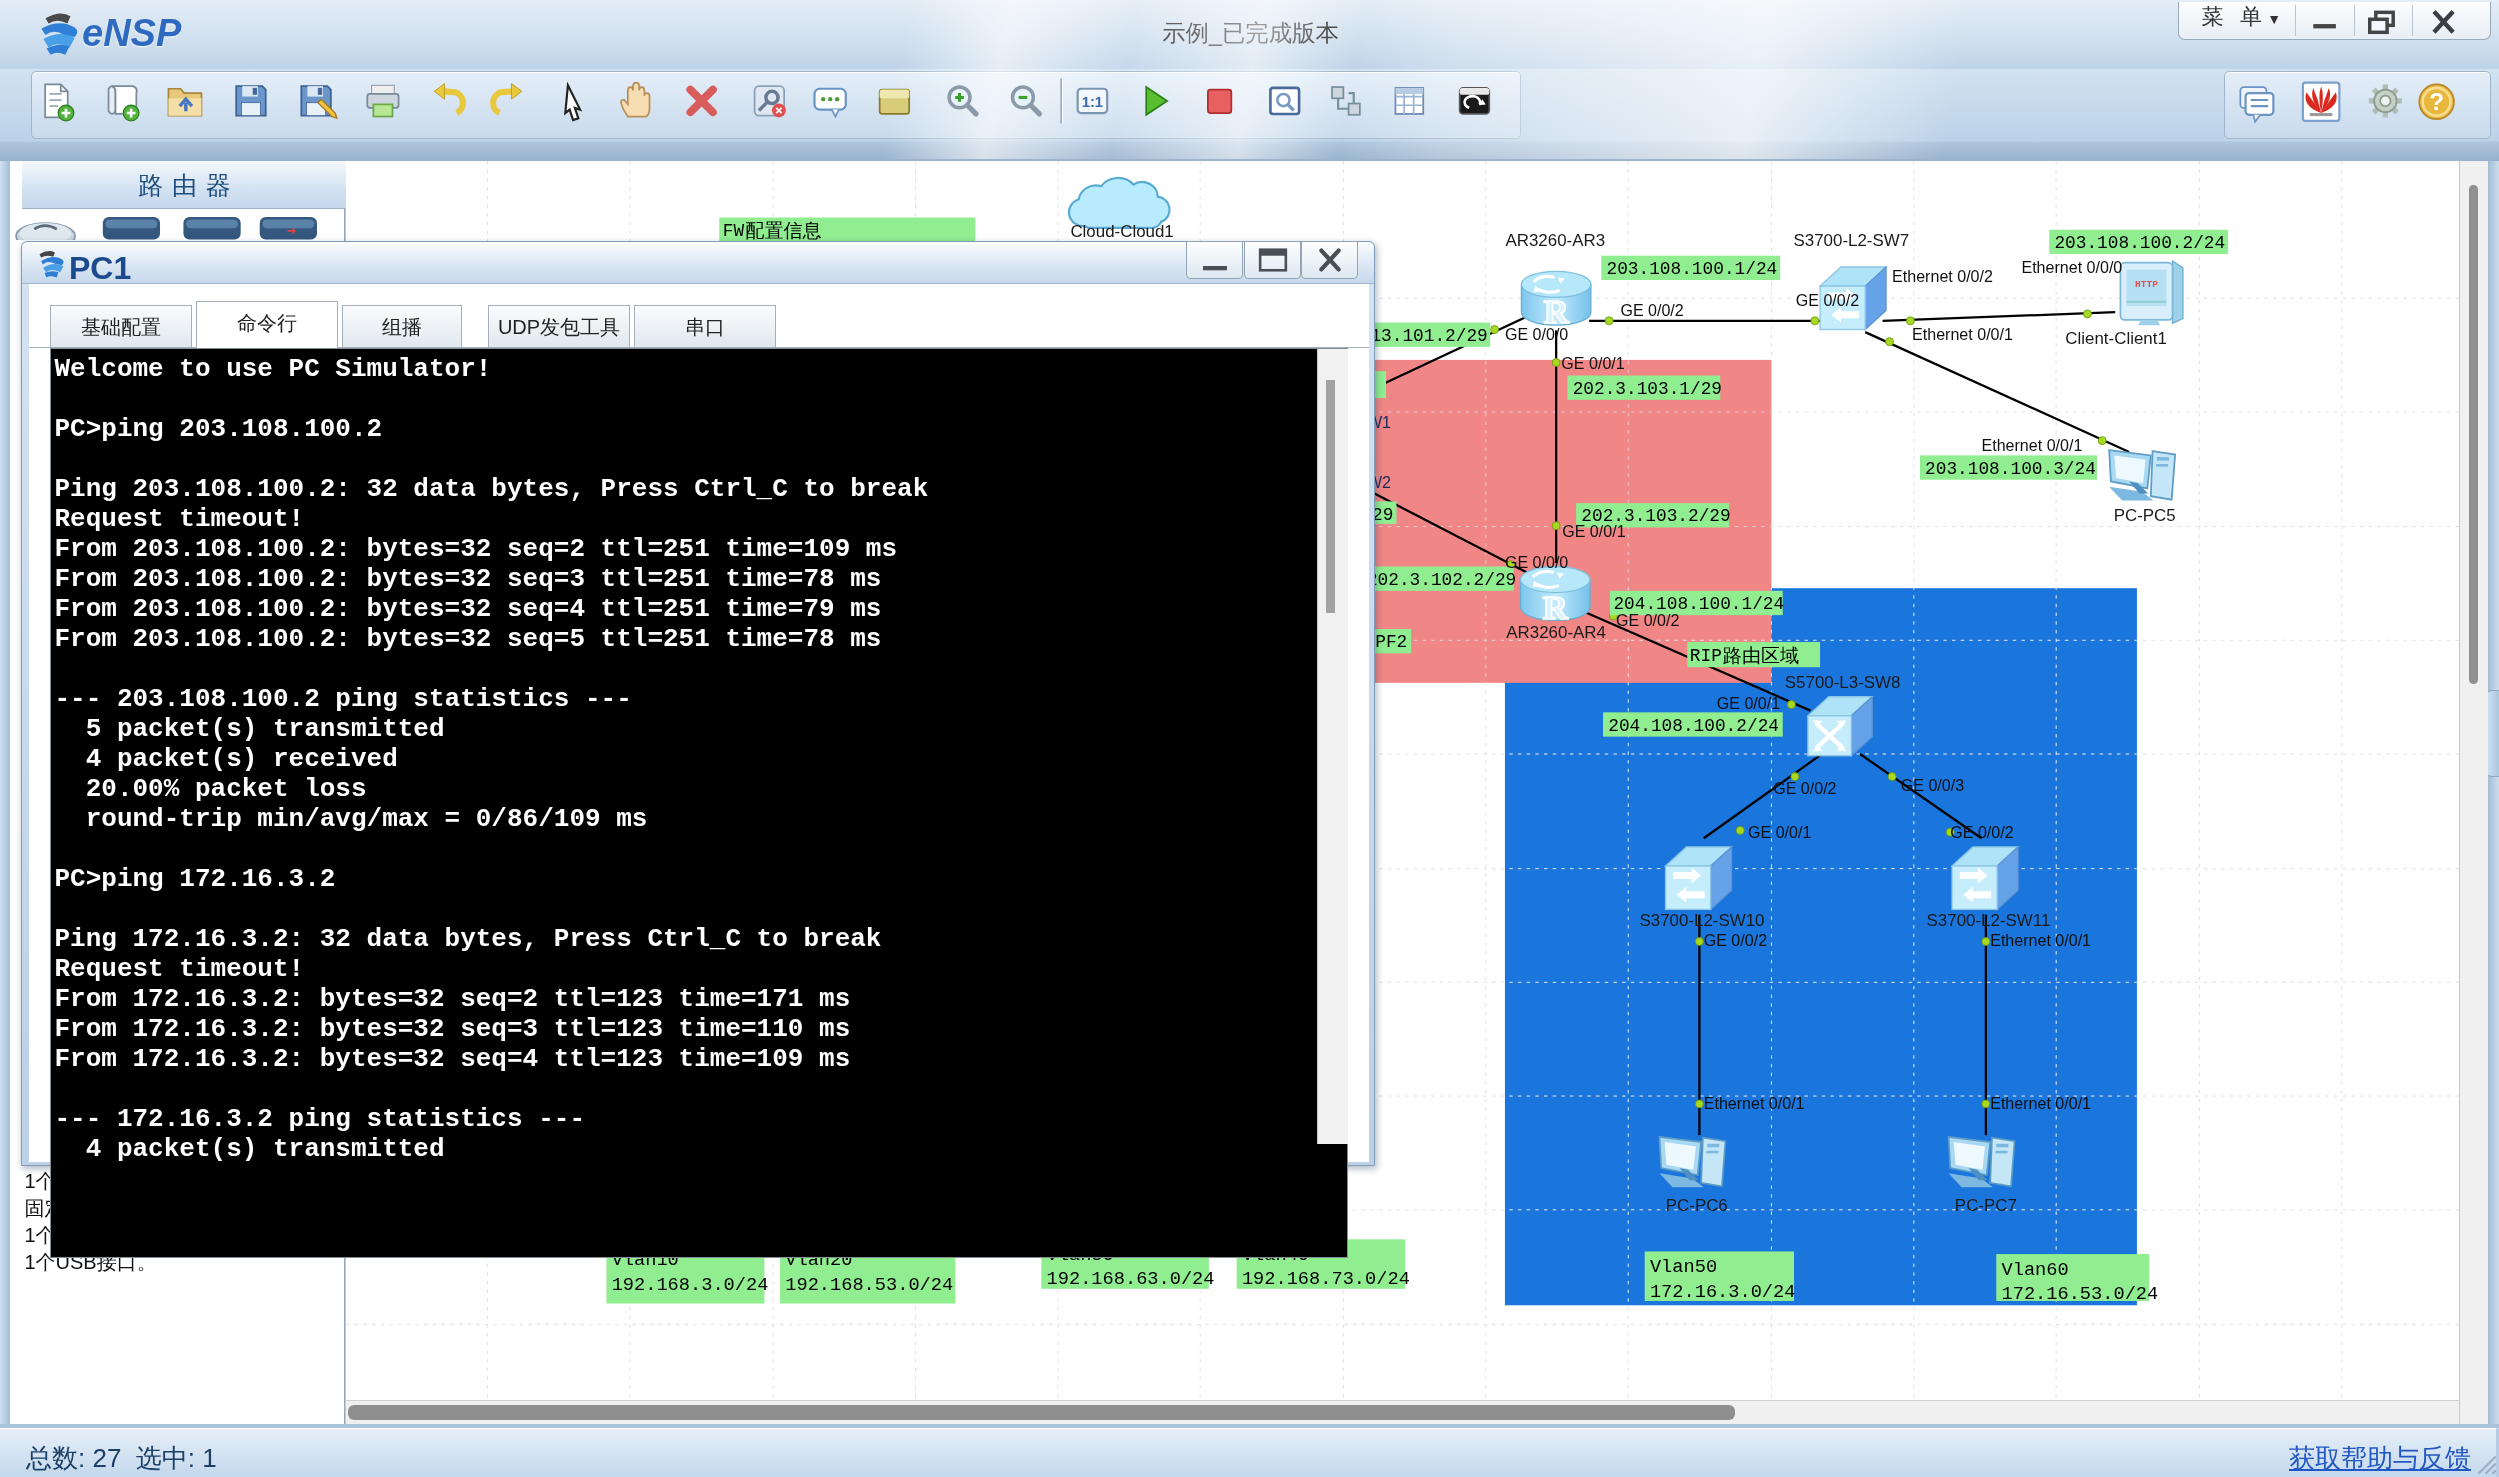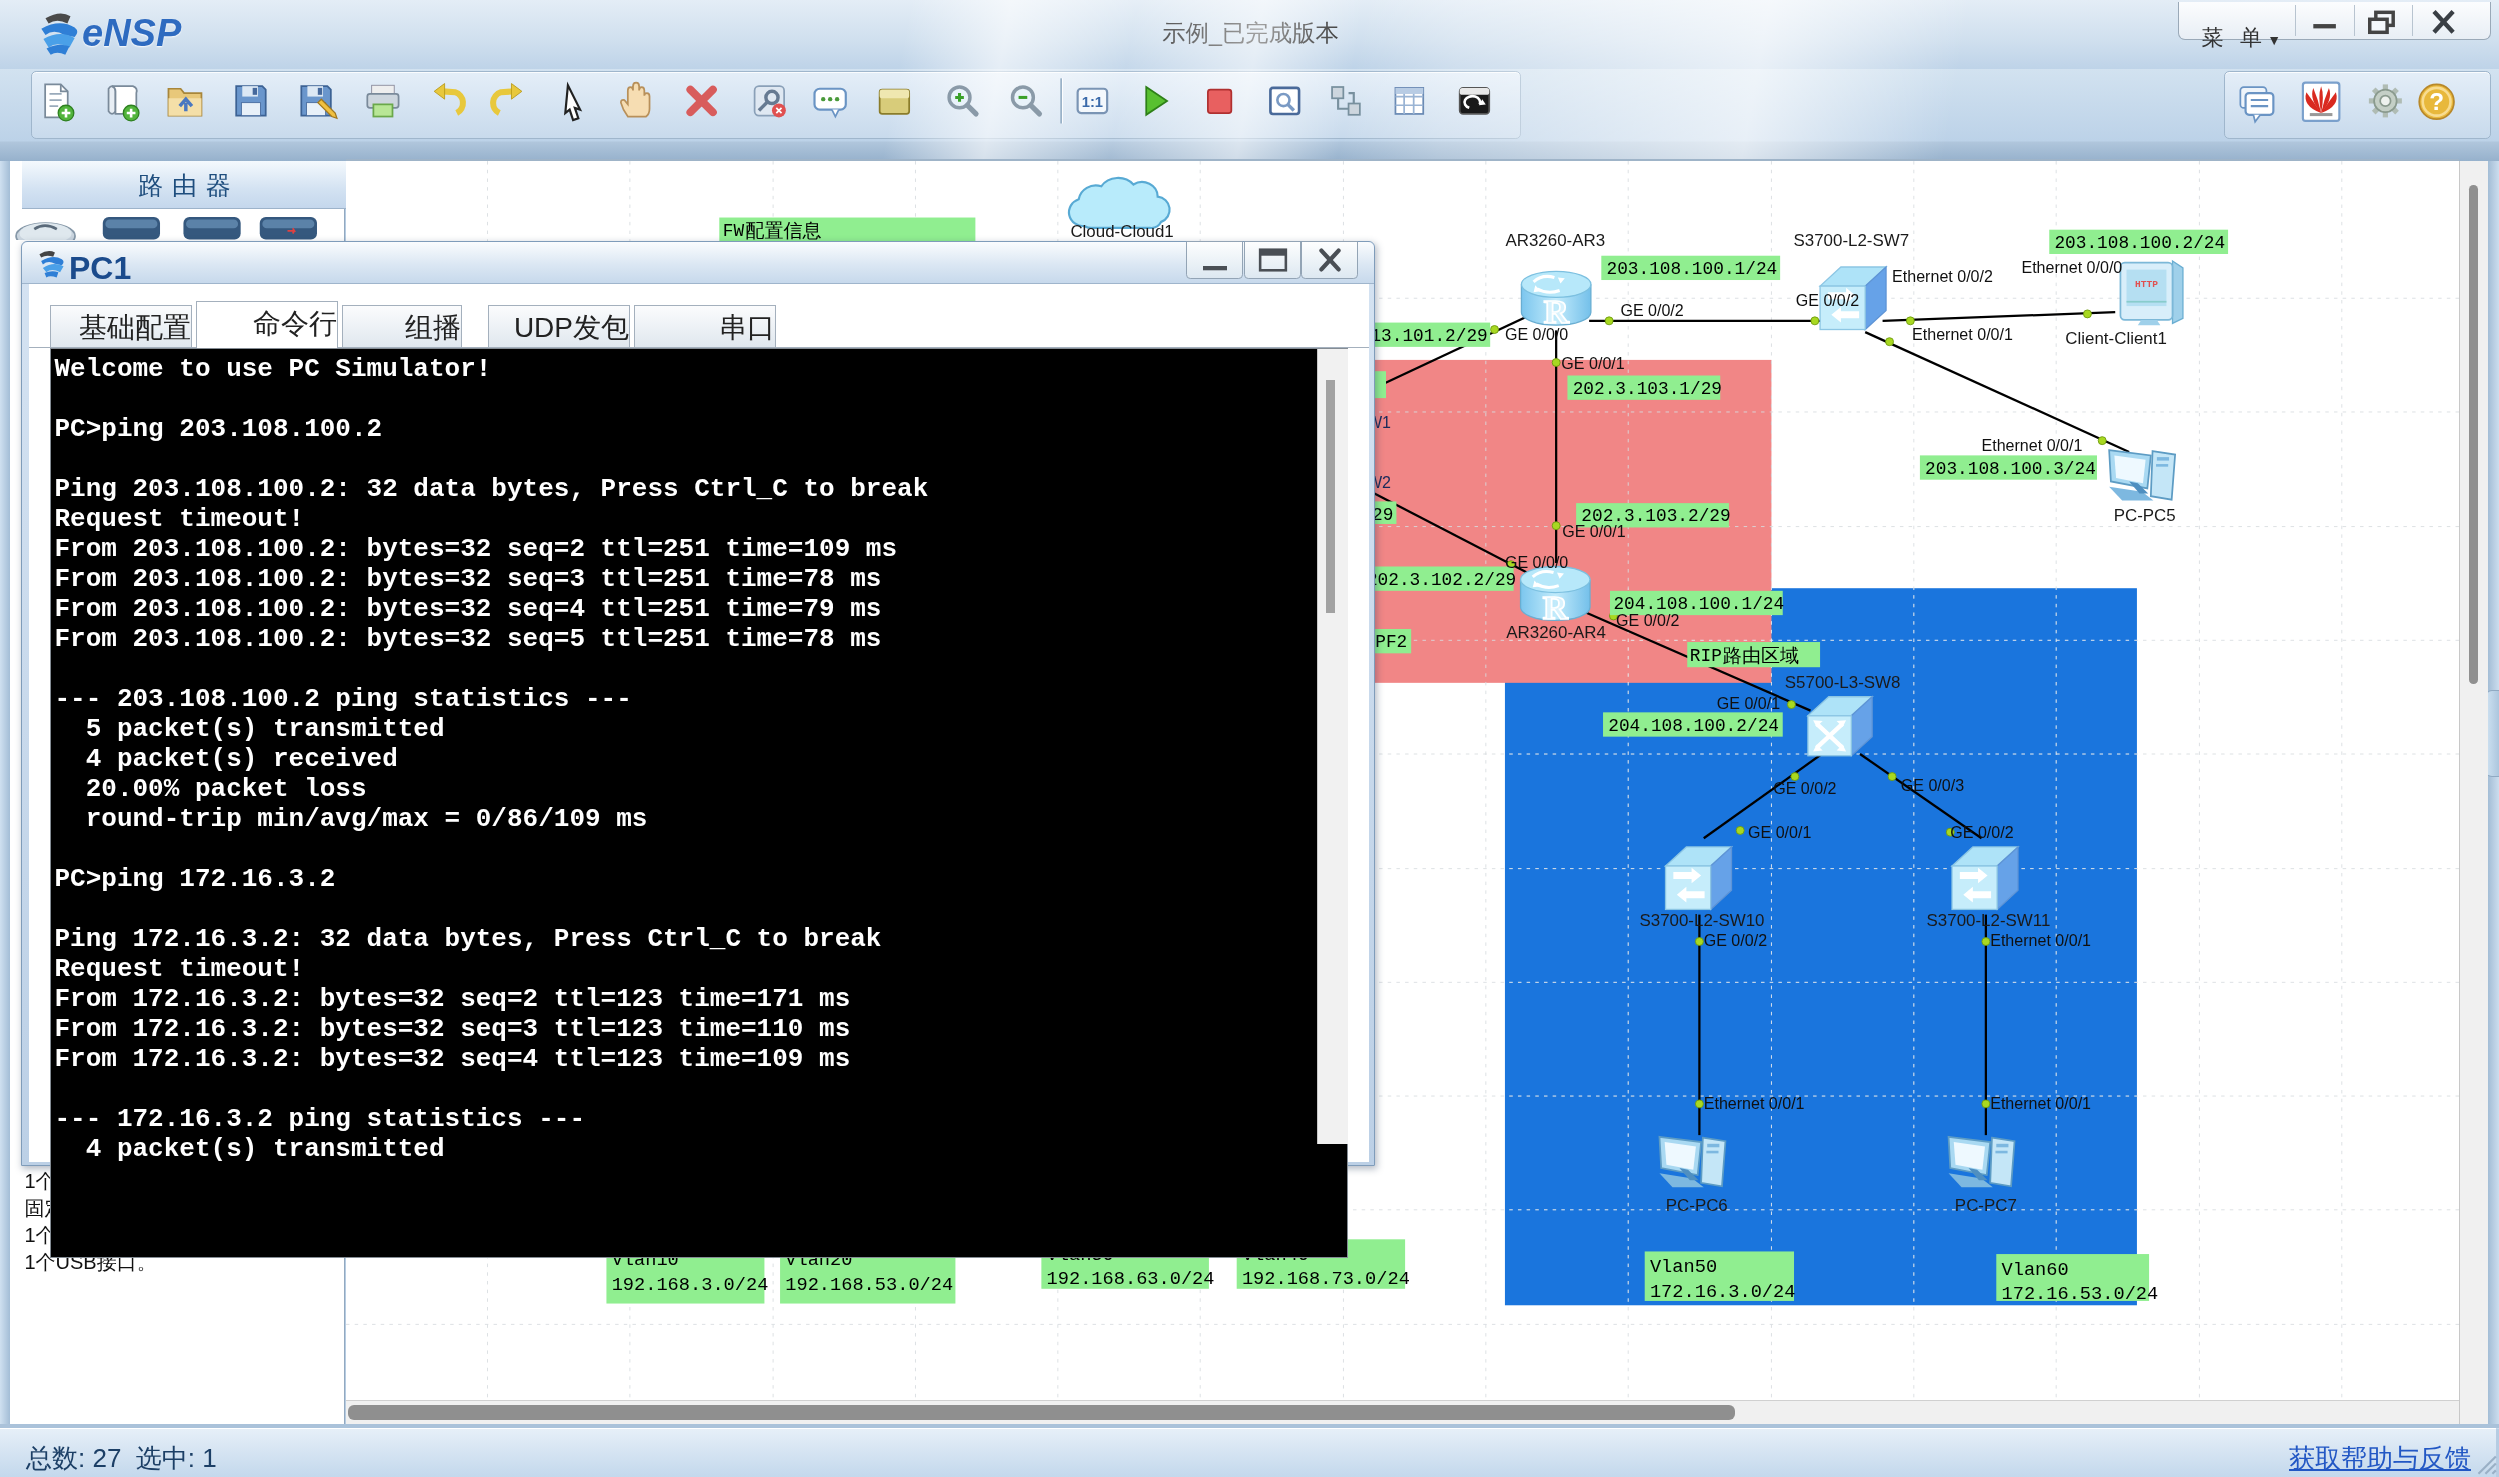--- a/index.html
+++ b/index.html
@@ -5,21 +5,21 @@
 html,body{width:2500px;height:1478px;overflow:hidden;font-family:"Liberation Sans",sans-serif}
 #app{position:absolute;left:0;top:0;width:2500px;height:1478px;background:#b6cce2;overflow:hidden}
 .abs{position:absolute}
 
 #titlebar{left:0;top:0;width:2500px;height:69px;background:linear-gradient(#e4edf6,#cfdfee 60%,#bed3e8)}
 #sheen{left:0;top:0;width:2500px;height:161px;background:
  linear-gradient(100deg,rgba(255,255,255,0) 36%,rgba(255,255,255,.6) 40%,rgba(255,255,255,.1) 45%,rgba(255,255,255,.55) 50%,rgba(255,255,255,0) 54%,rgba(255,255,255,.25) 58%,rgba(255,255,255,.65) 70%,rgba(255,255,255,0) 78%);pointer-events:none}
 #apptitle{left:1051px;top:17.4px;width:399px;text-align:center;font-size:23.4px;color:#2c2c2c}
 #menubox{left:2178px;top:1.7px;width:313px;height:38px;background:linear-gradient(#fcfdfe,#e8eef5);border:0.9px solid #9aa9b8;border-top:none;border-radius:0 0 7px 7px}
 #menubox .sep{position:absolute;top:3.5px;width:0.9px;height:31px;background:#b8c4d0}
-#menutext{left:22.6px;top:21px;font-size:22px;color:#333;letter-spacing:5.2px}
+#menutext{left:22.6px;top:0;font-size:22px;color:#333;letter-spacing:5.2px}
 #ensptext{left:82px;top:12px;font-size:38px;font-weight:bold;font-style:italic;color:#2e6bc0;text-shadow:0 0.9px 1.7px rgba(255,255,255,.9)}
 
 #toolbar{left:0;top:69px;width:2500px;height:72px;background:linear-gradient(#d2e2f0,#bcd2e8)}
 .tbpanel{position:absolute;top:71px;height:68px;background:linear-gradient(#e4eef8,#c8daec);border:0.9px solid #9fb6cc;border-radius:5.2px;box-shadow:inset 0 0.9px 0 rgba(255,255,255,.8)}
 #tbband{left:0;top:142px;width:2500px;height:19px;background:linear-gradient(#b0c6dc,#96b1cc)}
 
 #frameL{left:0;top:161px;width:10.4px;height:1268px;background:linear-gradient(90deg,#cfe0f0,#a3bdd6)}
 #frameR{left:2488px;top:161px;width:12px;height:1268px;background:linear-gradient(90deg,#a3bdd6,#cfe0f0)}
 #frameB{left:0;top:1424px;width:2500px;height:4.3px;background:#aac2da}
 
@@ -35,21 +35,21 @@
 
 #statusbar{left:0;top:1428px;width:2496px;height:49px;background:linear-gradient(#e6eff8,#c3d8ec);border-top:0.9px solid #fff;font-size:26px;color:#1c3f66}
 #stleft{left:26px;top:12px}
 #stright{left:2289px;top:12px;color:#2257c4;text-decoration:underline}
 
 #pcwin{left:21px;top:241px;width:1354px;height:925px;background:linear-gradient(#d5e3f2,#bcd0e6);border:0.9px solid #7f9cba;border-radius:6px 6px 0 0;box-shadow:1.7px 2.6px 7px rgba(40,60,90,.35)}
 #pctitle{left:0;top:0;width:1352px;height:42px;background:linear-gradient(#fafcfe,#dbe7f3 55%,#c7d9ec);border-radius:6px 6px 0 0;border-bottom:0.9px solid #9fb5cc}
 #pcname{left:47px;top:7.8px;font-size:32px;font-weight:bold;color:#1b4b8c}
 .wbtn{position:absolute;top:-0.9px;width:57px;height:38px;background:linear-gradient(#fdfefe,#dde8f1);border:0.9px solid #93a4b5;border-radius:0 0 4.3px 4.3px}
 #pccontent{left:7px;top:42px;width:1340px;height:878px;background:#fff}
-.tab{position:absolute;top:21px;height:43px;background:linear-gradient(#fbfcfd,#dfe7ee);border:0.9px solid #a4b0bd;border-bottom:none;text-align:right;font-size:28px;color:#222;line-height:43px}
+.tab{position:absolute;top:21px;height:43px;background:linear-gradient(#fbfcfd,#dfe7ee);border:0.9px solid #a4b0bd;border-bottom:none;text-align:center;font-size:20px;color:#222;line-height:43px}
 .tab.active{background:#fff;top:17.4px;height:47px;z-index:3}
 #tabline{position:absolute;left:0px;top:63px;width:1340px;height:0.9px;background:#a4b0bd}
 #term{left:21px;top:64px;width:1298px;height:910px;border:0.9px solid #848c94;background:#000}
 #termpre{left:3.5px;top:5.2px;font-family:"Liberation Mono",monospace;font-weight:bold;font-size:26px;line-height:30px;color:#fff;white-space:pre}
 #tscroll{left:1266px;top:0px;width:31px;height:795px;background:#f1f1f1;border-left:0.9px solid #c8c8c8}
 #tthumb{left:7.8px;top:31px;width:9.6px;height:233px;background:#a2a2a2}
 </style></head>
 <body>
 <div id="app">
   <div class="abs" id="titlebar"></div>

